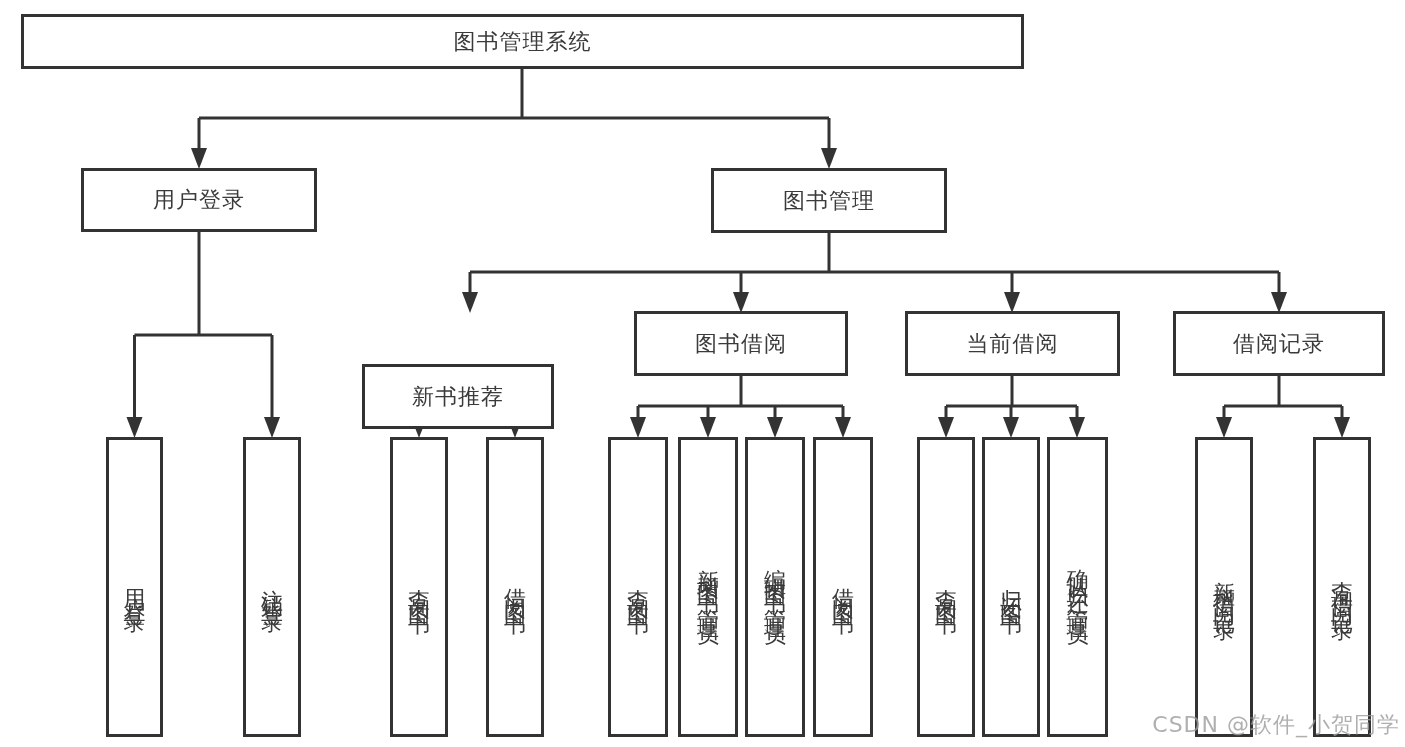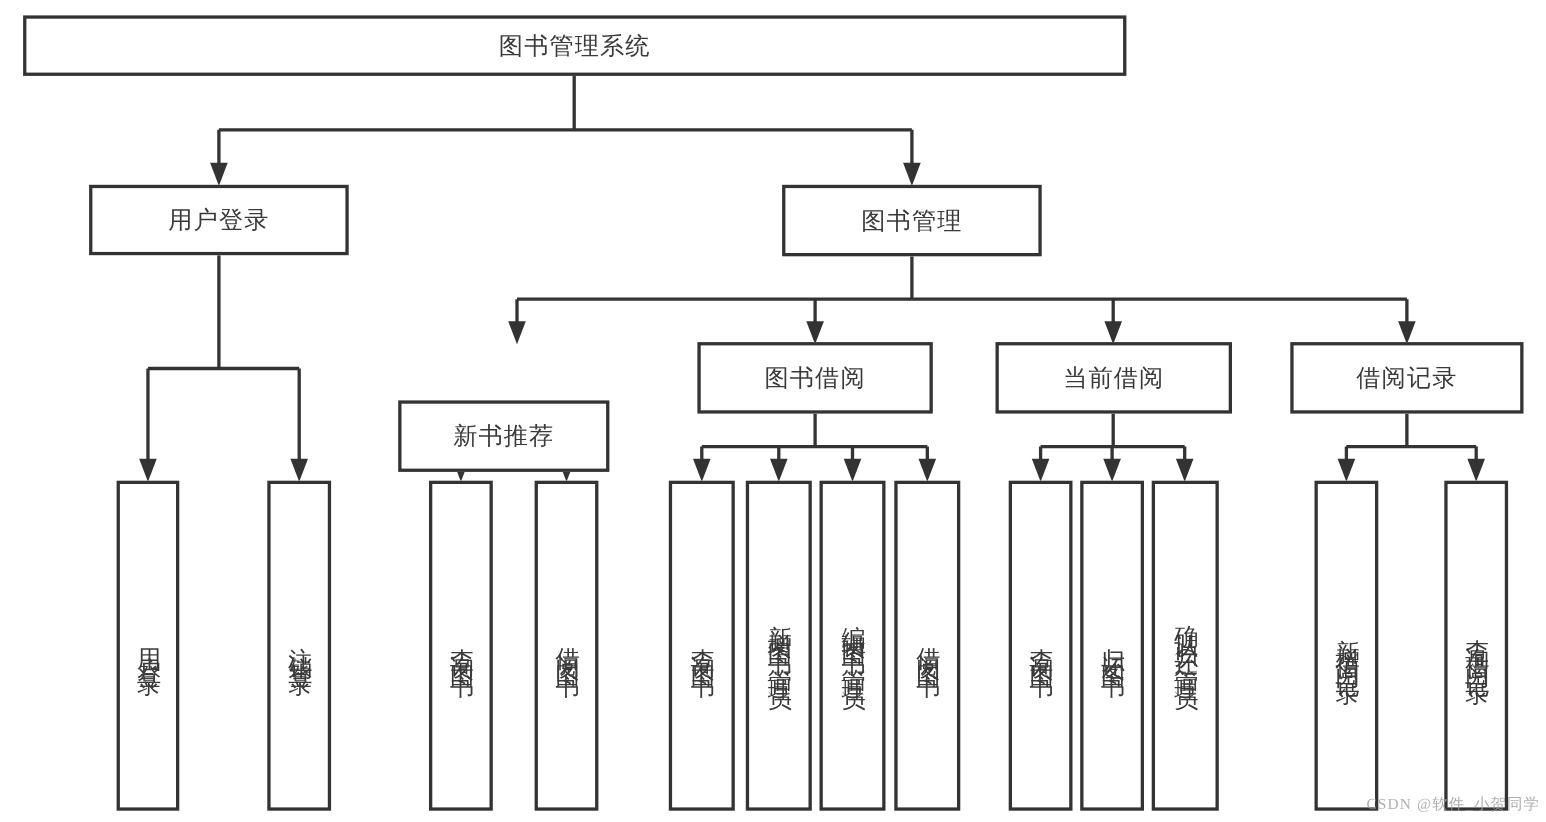--- a/index.html
+++ b/index.html
@@ -17,22 +17,22 @@
   .h .label { font-size:22px; letter-spacing:1px; }
   .v .label {
     writing-mode:vertical-rl; font-size:22px; letter-spacing:8px;
     white-space:normal; line-height:1;
   }
   svg.connectors { position:absolute; left:0; top:0; width:1405px; height:747px; }
   .conn path { stroke:#333333; stroke-width:3; fill:none; }
   .conn polygon { fill:#333333; stroke:none; }
   .watermark {
     position:absolute; right:5px; bottom:7px;
-    font-size:14px; letter-spacing:1px;
-    color:rgba(158,158,158,0.82); z-index:5;font-family:Liberation Serif, serif;
+    font-size:22px; letter-spacing:1px;
+    color:rgba(158,158,158,0.82); z-index:5;
   }
 </style>
 </head>
 <body>
 
 <div class="canvas">
 
   <svg class="connectors" viewBox="0 0 1405 747" xmlns="http://www.w3.org/2000/svg">
     <g class="conn">
       <path d="M522 68 L522 118 M199 118 L829 118 M199 118 L199 162 M829 118 L829 162"></path>

